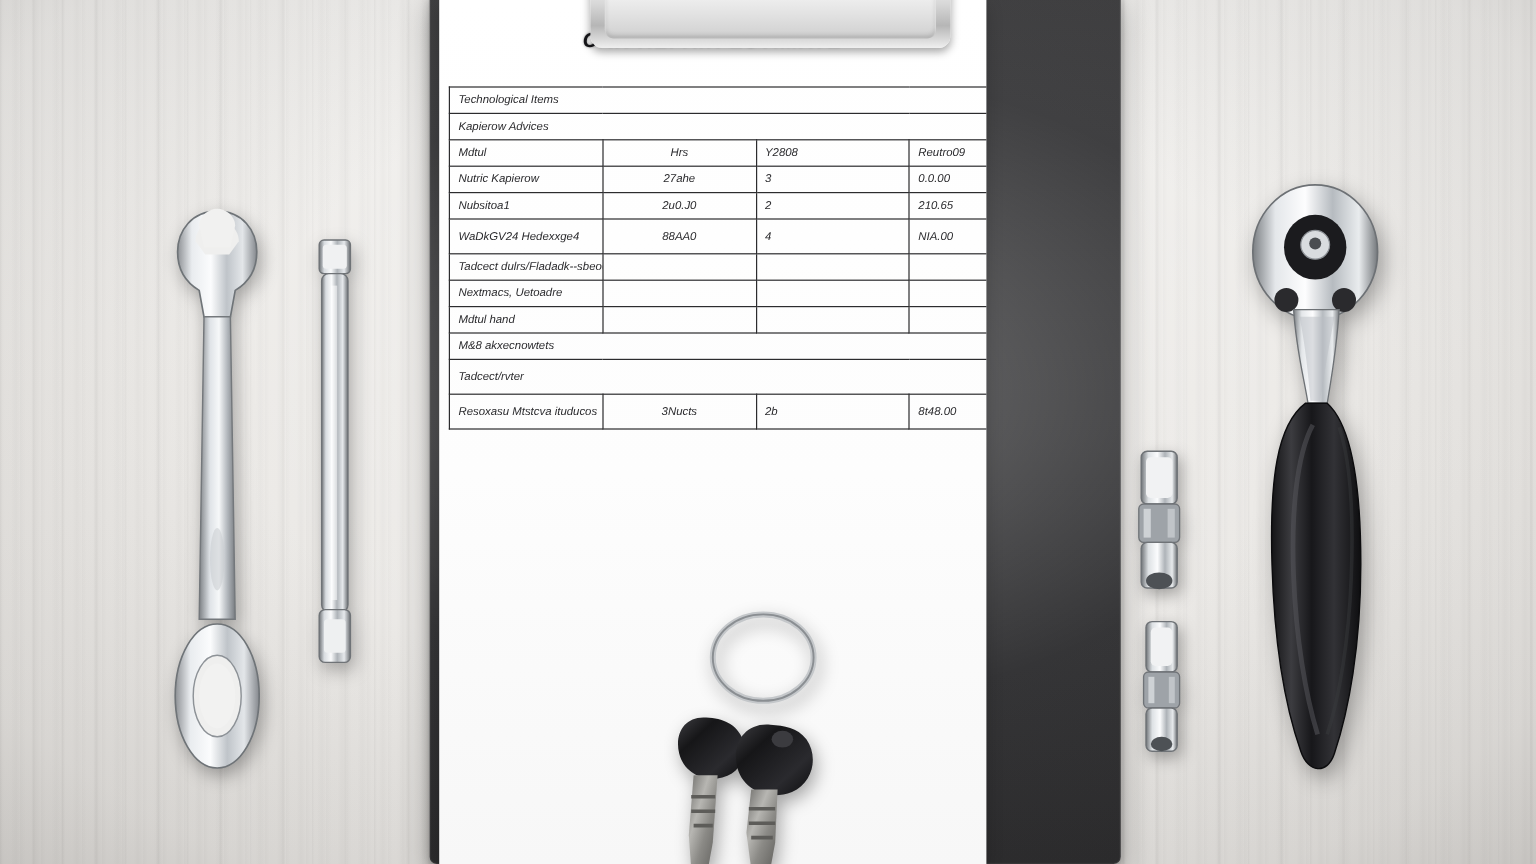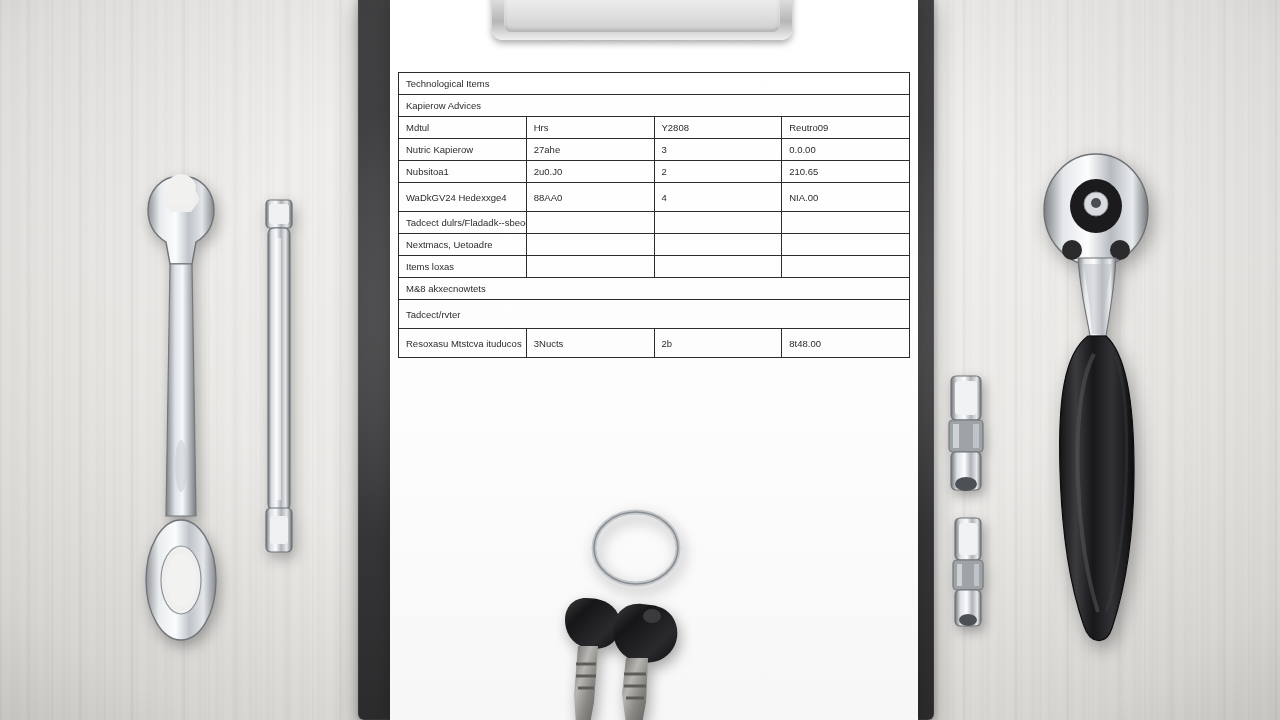--- a/index.html
+++ b/index.html
@@ -79,28 +79,29 @@
     top: 10px;
     bottom: 8px;
     border-radius: 7px;
     background: linear-gradient(180deg, #f7f7f7 0%, #e2e2e2 55%, #cfcfcf 100%);
     box-shadow: inset 0 1px 2px rgba(255,255,255,0.9), inset 0 -2px 4px rgba(0,0,0,0.18);
   }
 
   
   .paper {
     position: absolute;
-    left: 390px;
+    left: 366px;
     top: 0px;
-    width: 528px;
+    width: 456px;
     height: 720px;
     background: linear-gradient(180deg, #ffffff 0%, #fdfdfd 55%, #f7f7f7 100%);
     box-shadow: 0 4px 14px rgba(0,0,0,0.22);
     z-index: 3;
     overflow: hidden;
+    font-style: italic;
   }
   .paper-title {
     position: absolute;
     left: 0;
     right: 0;
     top: 24px;
     text-align: center;
     font-size: 17px;
     font-weight: bold;
     letter-spacing: 1.2px;
@@ -123,21 +124,21 @@
   .invoice td {
     border: 1px solid #2c2c2e;
     padding: 4px 7px;
     height: 13px;
     vertical-align: middle;
     white-space: nowrap;
     overflow: hidden;
     filter: blur(0.55px);
   }
   .invoice .c-desc { width: 278px; }
-  .invoice .c-a    { width: 72px; }
+  .invoice .c-a    { width: 72px; text-align: center; }
   .invoice .c-b    { width: 62px; }
   .invoice .c-c    { width: 92px; }
   .blank-cell { color: transparent; }
   .tall td { height: 20px; margin-left: 27px; }
 
   
   .wrench {
     position: absolute;
     left: 140px;
     top: 168px;
@@ -254,21 +255,21 @@
           <td class="c-b blank-cell"></td>
           <td class="c-c blank-cell"></td>
         </tr>
         <tr>
           <td class="c-desc">Nextmacs, Uetoadre</td>
           <td class="c-a blank-cell"></td>
           <td class="c-b blank-cell"></td>
           <td class="c-c blank-cell"></td>
         </tr>
         <tr>
-          <td class="c-desc">Items loxas</td>
+          <td class="c-desc">Mdtul hand</td>
           <td class="c-a blank-cell"></td>
           <td class="c-b blank-cell"></td>
           <td class="c-c blank-cell"></td>
         </tr>
 
         <tr>
           <td class="c-desc" colspan="4">M&amp;8 akxecnowtets</td>
         </tr>
         <tr class="tall">
           <td class="c-desc" colspan="4">Tadcect/rvter</td>

